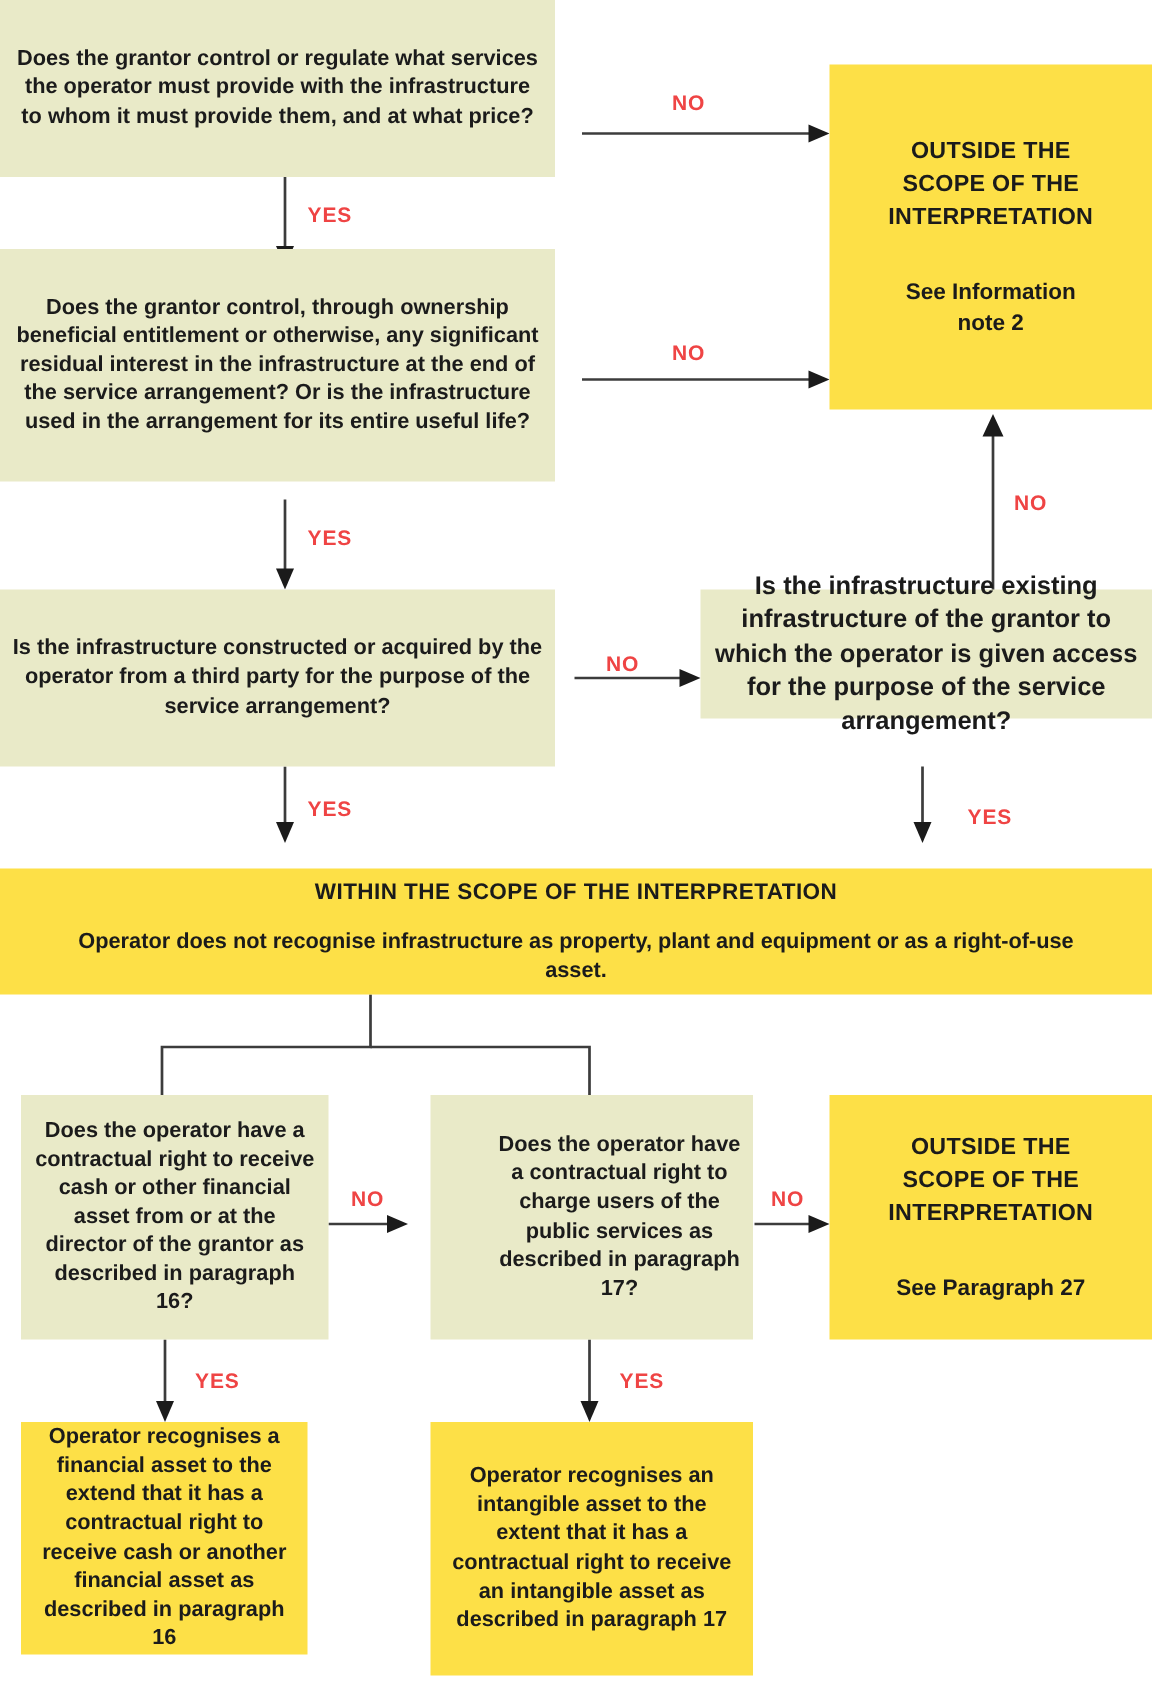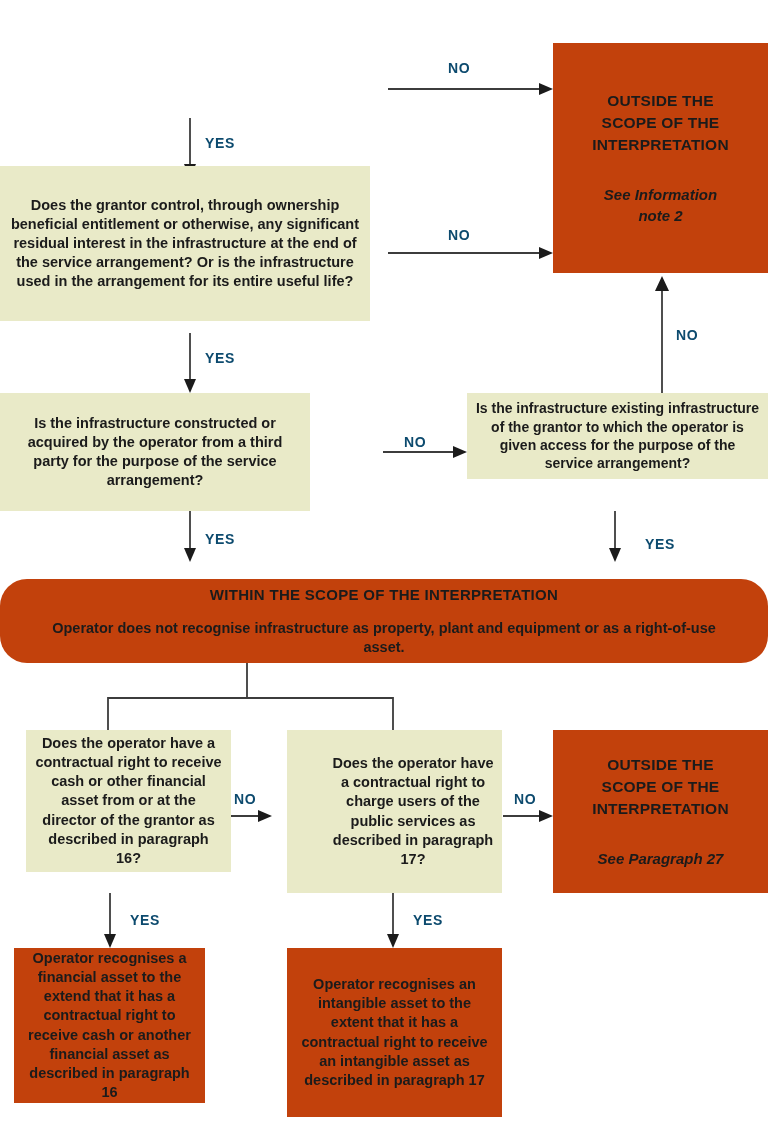--- a/index.html
+++ b/index.html
@@ -28,42 +28,41 @@
     font-weight: bold;
     color: #1b1b1b;
     line-height: 1.32;
     padding: 6px 8px;
     white-space: pre-line;
   }
   .node.q {
     background: #e9eac8;
   }
   .node.r {
-    background: #c2410c;
+    background: #fde047;
   }
   .node .title {
     font-weight: bold;
     letter-spacing: 0.2px;
     white-space: pre-line;
   }
   .node .sub {
     font-weight: bold;
     white-space: pre-line;
   }
   .node .note {
-    font-style: italic;
     font-weight: bold;
     white-space: pre-line;
     margin-top: 29px;
   }
   .edge-label {
     position: absolute;
     font-weight: bold;
     font-size: 14px;
-    color: #0c4a6e;
+    color: #ef4444;
     letter-spacing: 0.6px;
     white-space: nowrap;
   }
   svg.wires {
     position: absolute;
     left: 0;
     top: 0;
     width: 768px;
     height: 1127px;
     overflow: visible;
@@ -118,41 +117,42 @@
     <line x1="503" y1="816" x2="543" y2="816"></line>
     <polygon points="553,816 539,810 539,822"></polygon>
 
     <line x1="110" y1="893" x2="110" y2="938"></line>
     <polygon points="110,948 104,934 116,934"></polygon>
 
     <line x1="393" y1="893" x2="393" y2="938"></line>
     <polygon points="393,948 387,934 399,934"></polygon>
   </svg>
 
+  <div class="node q" style="left:0px; top:0px; width:370px; height:118px; font-size:14.5px;">Does the grantor control or regulate what services the operator must provide with the infrastructure to whom it must provide them, and at what price?</div>
 
   <div class="node r" style="left:553px; top:43px; width:215px; height:230px;">
     <span class="title" style="font-size:15.5px; line-height:1.42;">OUTSIDE THE
 SCOPE OF THE
 INTERPRETATION</span>
     <span class="note" style="font-size:15px; line-height:1.36;">See Information
 note 2</span>
   </div>
 
   <div class="node q" style="left:0px; top:166px; width:370px; height:155px; font-size:14.5px;">Does the grantor control, through ownership beneficial entitlement or otherwise, any significant residual interest in the infrastructure at the end of the service arrangement? Or is the infrastructure used in the arrangement for its entire useful life?</div>
 
-  <div class="node q" style="left:0px; top:393px; width:310px; height:118px; font-size:14.5px;">Is the infrastructure constructed or acquired by the operator from a third party for the purpose of the service arrangement?</div>
+  <div class="node q" style="left:0px; top:393px; width:370px; height:118px; font-size:14.5px;">Is the infrastructure constructed or acquired by the operator from a third party for the purpose of the service arrangement?</div>
 
-  <div class="node q" style="left:467px; top:393px; width:301px; height:86px; font-size:14px;">Is the infrastructure existing infrastructure of the grantor to which the operator is given access for the purpose of the service arrangement?</div>
+  <div class="node q" style="left:467px; top:393px; width:301px; height:86px; font-size:17px;">Is the infrastructure existing infrastructure of the grantor to which the operator is given access for the purpose of the service arrangement?</div>
 
-  <div class="node r" style="left:0px; top:579px; width:768px; height:84px;border-radius:27px;">
+  <div class="node r" style="left:0px; top:579px; width:768px; height:84px;">
     <span class="title" style="font-size:15px; letter-spacing:0.3px;">WITHIN THE SCOPE OF THE INTERPRETATION</span>
     <span class="sub" style="font-size:14.5px; font-weight:bold; max-width:700px; margin-top:14px;">Operator does not recognise infrastructure as property, plant and equipment or as a right-of-use asset.</span>
   </div>
 
-  <div class="node q" style="left:26px; top:730px; width:205px; height:142px; font-size:14.5px;">Does the operator have a contractual right to receive cash or other financial asset from or at the director of the grantor as described in paragraph 16?</div>
+  <div class="node q" style="left:14px; top:730px; width:205px; height:163px; font-size:14.5px;">Does the operator have a contractual right to receive cash or other financial asset from or at the director of the grantor as described in paragraph 16?</div>
 
   <div class="node q" style="left:287px; top:730px; width:215px; height:163px; font-size:14.5px;padding-left:45px;">Does the operator have a contractual right to charge users of the public services as described in paragraph 17?</div>
 
   <div class="node r" style="left:553px; top:730px; width:215px; height:163px;">
     <span class="title" style="font-size:15.5px; line-height:1.42;">OUTSIDE THE
 SCOPE OF THE
 INTERPRETATION</span>
     <span class="note" style="font-size:15px;">See Paragraph 27</span>
   </div>
 

